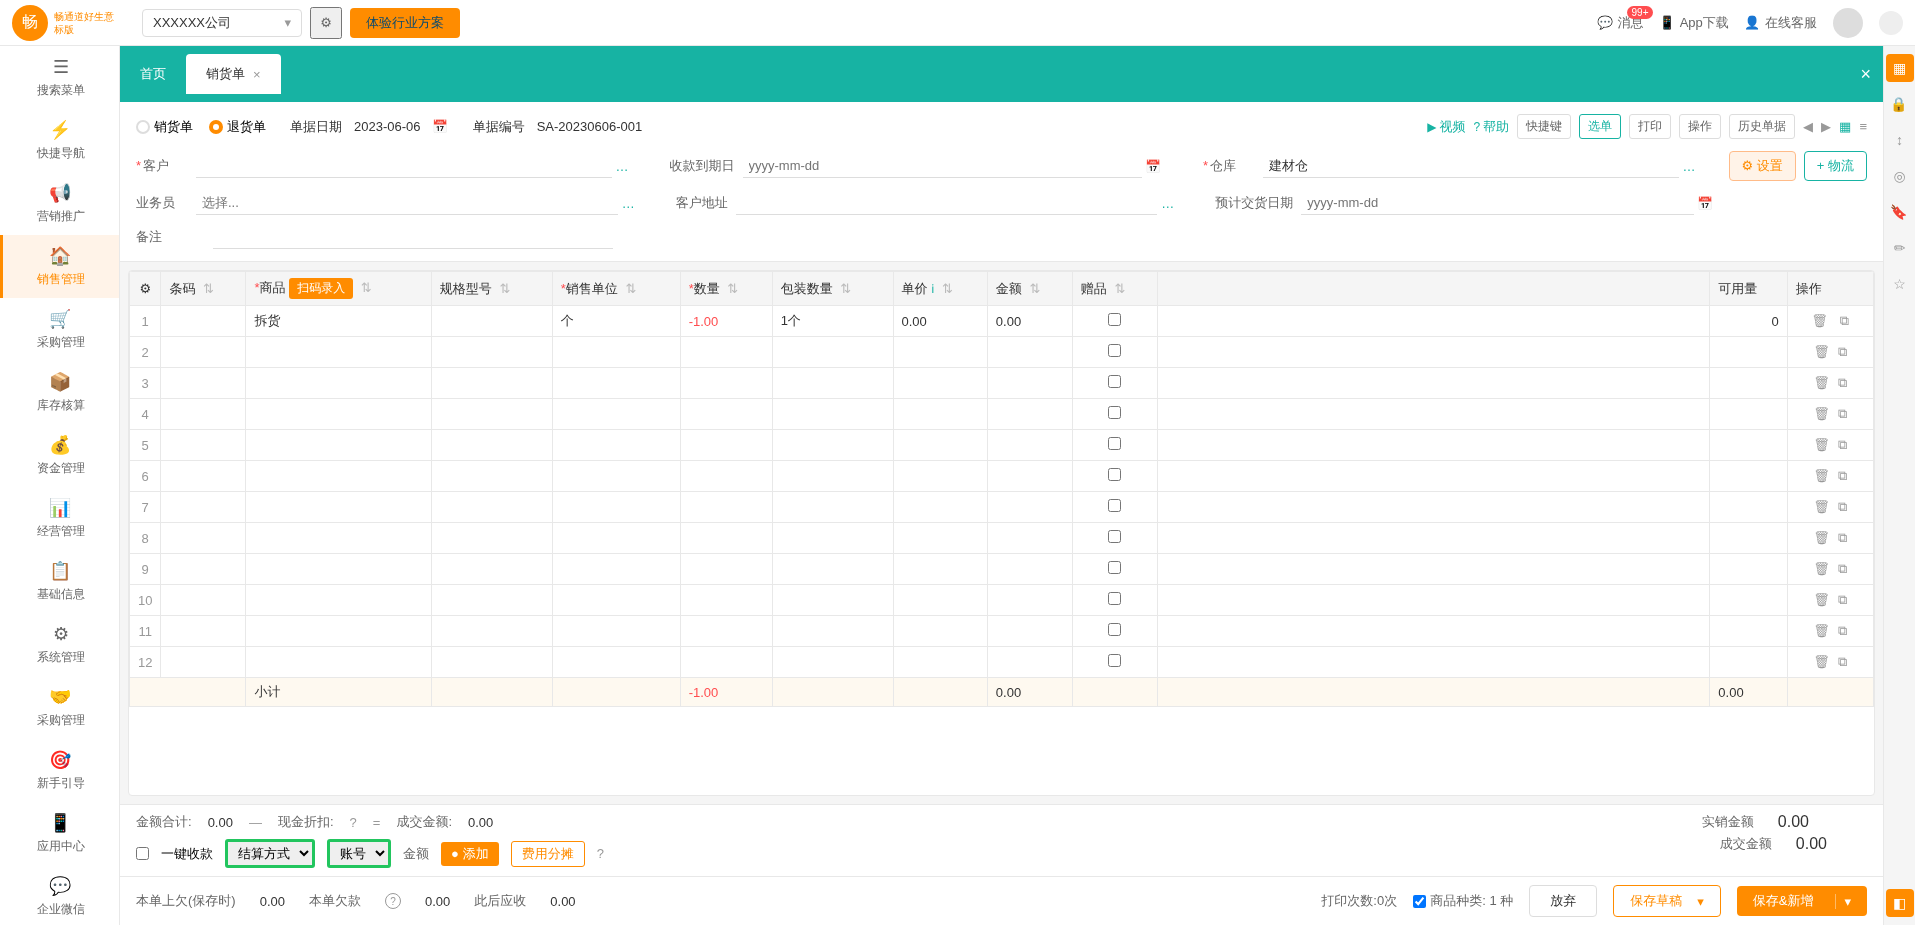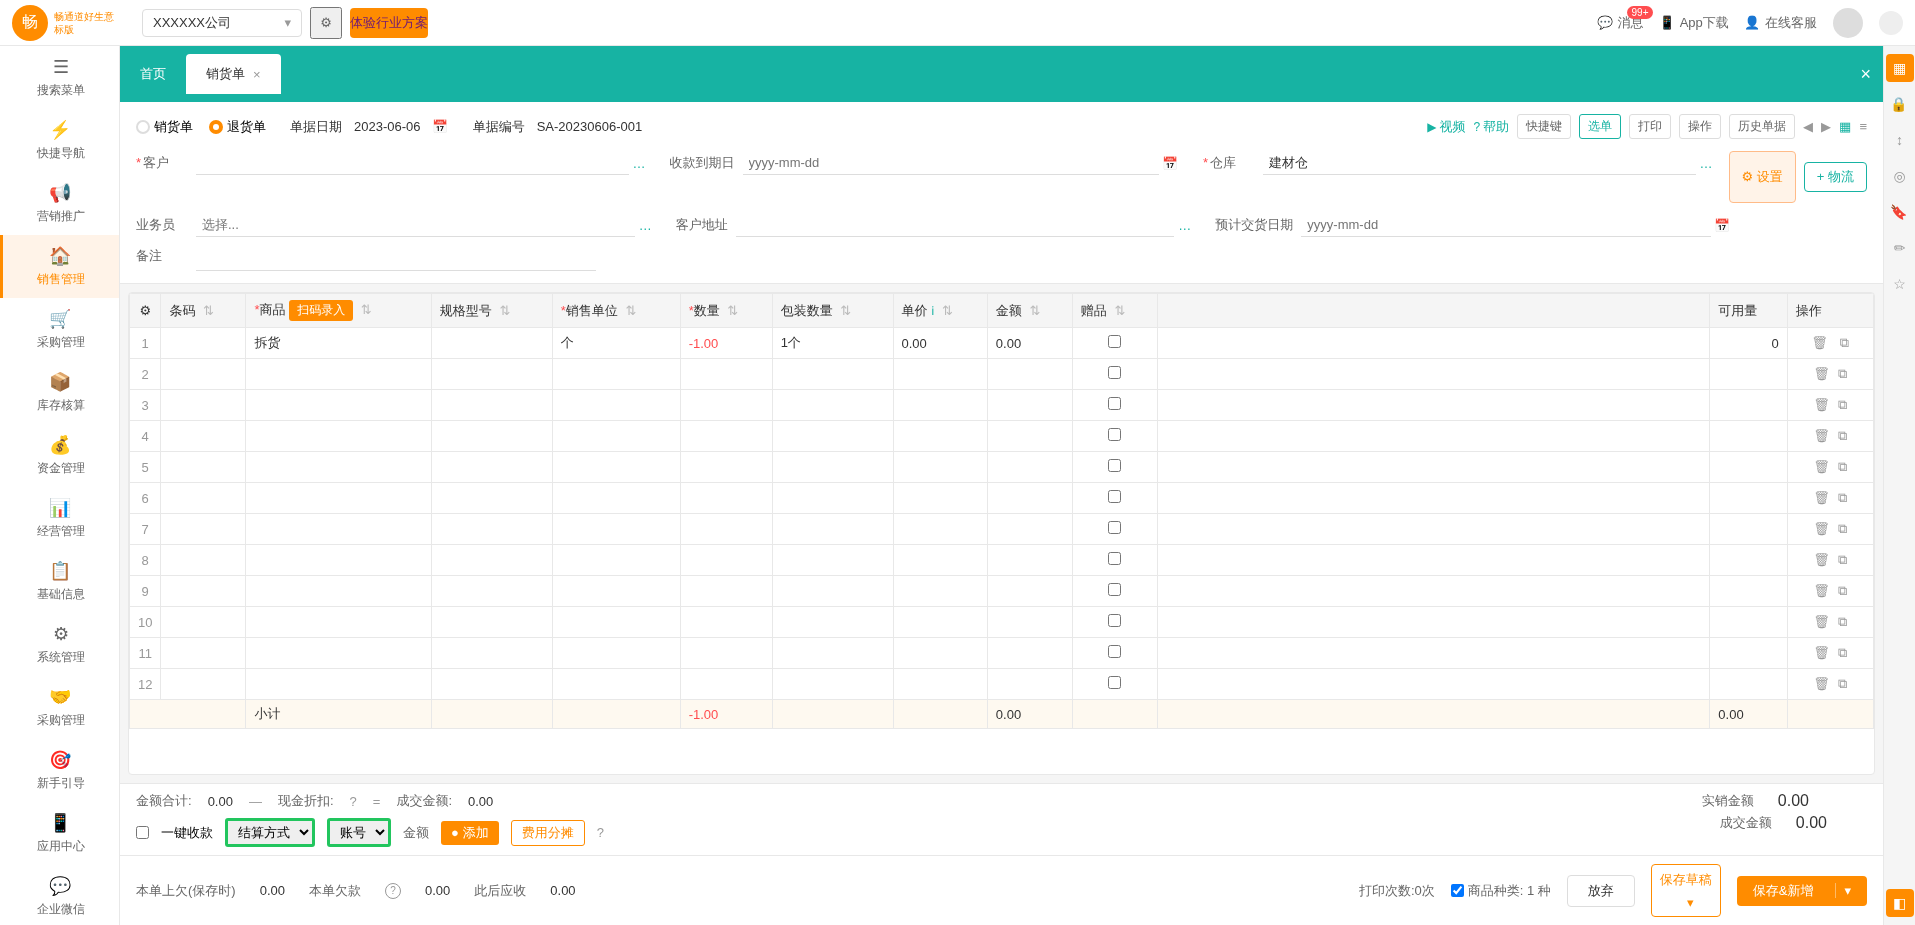--- a/index.html
+++ b/index.html
@@ -7,21 +7,21 @@
 
     
     .top-bar { height: 46px; background: #fff; display: flex; align-items: center; padding: 0 12px; border-bottom: 1px solid #e8e8e8; flex-shrink: 0; }
     .logo-area { display: flex; align-items: center; width: 120px; }
     .logo-icon { width: 36px; height: 36px; background: #ff8c00; border-radius: 50%; display: flex; align-items: center; justify-content: center; color: #fff; font-size: 16px; margin-right: 6px; }
     .logo-text { font-size: 11px; color: #ff8c00; line-height: 1.3; }
     .company-selector { display: flex; align-items: center; border: 1px solid #ddd; border-radius: 4px; padding: 4px 10px; min-width: 160px; cursor: pointer; margin-left: 10px; }
     .company-name { flex: 1; color: #333; }
     .company-arrow { color: #999; margin-left: 8px; }
     .settings-icon-btn { width: 32px; height: 32px; display: flex; align-items: center; justify-content: center; cursor: pointer; color: #666; margin-left: 8px; }
-    .trial-btn { background: #ff8c00; color: #701a75; border: none; border-radius: 4px; padding: 6px 0; cursor: pointer; margin-left: 8px; font-size: 13px; }
+    .trial-btn { background: #ff8c00; color: #0c4a6e; border: none; border-radius: 4px; padding: 6px 16px; cursor: pointer; margin-left: 8px; font-size: 13px; }
     .top-right { margin-left: auto; display: flex; align-items: center; gap: 16px; }
     .top-right-item { display: flex; align-items: center; gap: 4px; cursor: pointer; color: #666; position: relative; }
     .badge { background: #ff4d4f; color: #fff; border-radius: 10px; padding: 1px 5px; font-size: 10px; position: absolute; top: -8px; right: -10px; }
     .avatar { width: 30px; height: 30px; border-radius: 50%; background: #ddd; }
 
     
     .main-layout { display: flex; flex: 1; overflow: hidden; }
 
     
     .sidebar { width: 120px; background: #fff; border-right: 1px solid #e8e8e8; display: flex; flex-direction: column; flex-shrink: 0; overflow-y: auto; }
@@ -52,29 +52,29 @@
     .radio-item { display: flex; align-items: center; gap: 4px; cursor: pointer; }
     .radio-circle { width: 14px; height: 14px; border-radius: 50%; border: 2px solid #ddd; }
     .radio-circle.checked { border-color: #ff8c00; background: #ff8c00; }
     .radio-circle.checked::after { content: ''; display: block; width: 6px; height: 6px; border-radius: 50%; background: #fff; margin: 2px; }
     .form-meta { display: flex; align-items: center; margin-left: 24px; gap: 12px; color: #333; }
     .form-actions-right { margin-left: auto; display: flex; align-items: center; gap: 8px; }
     .action-link { color: #17b3a3; cursor: pointer; font-size: 12px; display: flex; align-items: center; gap: 3px; }
     .action-btn-sm { border: 1px solid #ddd; border-radius: 3px; padding: 3px 8px; cursor: pointer; background: #fff; font-size: 12px; color: #666; }
 
     .form-rows { display: flex; flex-direction: column; gap: 10px; }
-    .form-row { display: flex; align-items: flex-start; gap: 0; }
+    .form-row { display: flex; align-items: center; gap: 17px; }
     .form-field { display: flex; align-items: center; flex: 1; }
     .field-label { color: #666; white-space: nowrap; min-width: 60px; padding-right: 8px; }
     .field-label.required::before { content: '*'; color: #ff4d4f; margin-right: 2px; }
     .field-input { flex: 1; border: none; border-bottom: 1px solid #ddd; padding: 4px 6px; outline: none; color: #333; min-width: 0; }
     .field-dots { color: #17b3a3; cursor: pointer; margin-left: 4px; }
     .field-cal { color: #17b3a3; cursor: pointer; margin-left: 4px; }
     .form-right-actions { display: flex; align-items: center; gap: 8px; margin-left: auto; }
-    .btn-settings { background: #fff3e8; border: 1px solid #ffbb88; color: #ff8c00; border-radius: 4px; padding: 16px 12px; cursor: pointer; }
+    .btn-settings { background: #fff3e8; border: 1px solid #ffbb88; color: #ff8c00; border-radius: 4px; padding: 5px 12px; cursor: pointer; }
     .btn-logistics { background: #fff; border: 1px solid #17b3a3; color: #17b3a3; border-radius: 4px; padding: 5px 12px; cursor: pointer; }
 
     
     .table-area { flex: 1; overflow: hidden; display: flex; flex-direction: column; background: #fff; margin: 8px; border: 1px solid #e8e8e8; border-radius: 4px; }
     .table-scroll { flex: 1; overflow: auto; }
     table { width: 100%; border-collapse: collapse; }
     thead th { background: #f5f5f5; border: 1px solid #e8e8e8; padding: 6px 8px; text-align: left; white-space: nowrap; color: #333; font-weight: 500; position: sticky; top: 0; z-index: 2; }
     tbody td { border: 1px solid #e8e8e8; padding: 5px 8px; color: #333; white-space: nowrap; }
     .row-num { color: #999; text-align: center; width: 30px; }
     .scan-btn { background: #ff8c00; color: #fff; border: none; border-radius: 3px; padding: 2px 8px; cursor: pointer; font-size: 12px; }
@@ -102,21 +102,21 @@
     .expense-btn { border: 1px solid #ff8c00; color: #ff8c00; background: #fff; border-radius: 3px; padding: 3px 10px; cursor: pointer; }
     .help-icon { color: #999; cursor: pointer; }
 
     
     .status-bar { background: #fff; border-top: 1px solid #e8e8e8; display: flex; align-items: center; padding: 8px 16px; flex-shrink: 0; gap: 24px; }
     .status-item { display: flex; align-items: center; gap: 24px; color: #666; }
     .status-value { color: #333; }
     .help-circle { width: 16px; height: 16px; border-radius: 50%; border: 1px solid #999; display: inline-flex; align-items: center; justify-content: center; font-size: 10px; color: #999; cursor: pointer; }
     .status-right { margin-left: auto; display: flex; align-items: center; gap: 16px; }
     .btn-discard { border: 1px solid #ddd; background: #fff; border-radius: 4px; padding: 6px 20px; cursor: pointer; color: #333; }
-    .btn-save-draft { border: 1px solid #ff8c00; background: #fff; color: #ff8c00; border-radius: 4px; padding: 6px 8px; cursor: pointer; display: flex; align-items: center; gap: 6px; flex-direction: column; }
+    .btn-save-draft { border: 1px solid #ff8c00; background: #fff; color: #ff8c00; border-radius: 4px; padding: 6px 16px; cursor: pointer; display: flex; align-items: center; gap: 6px; }
     .btn-save-new { background: #ff8c00; color: #fff; border: none; border-radius: 4px; padding: 6px 16px; cursor: pointer; display: flex; align-items: center; gap: 22px; }
     .btn-arrow { border-left: 1px solid rgba(255,255,255,0.4); padding-left: 8px; cursor: pointer; }
 
     
     .right-panel { width: 32px; background: #f5f5f5; border-left: 1px solid #e8e8e8; display: flex; flex-direction: column; align-items: center; padding: 8px 0; gap: 8px; flex-shrink: 0; }
     .right-panel-icon { width: 28px; height: 28px; display: flex; align-items: center; justify-content: center; cursor: pointer; color: #999; border-radius: 4px; font-size: 14px; }
     .right-panel-icon.active { background: #ff8c00; color: #fff; }
 
     .info-icon { color: #17b3a3; cursor: pointer; font-size: 12px; }
   </style>

